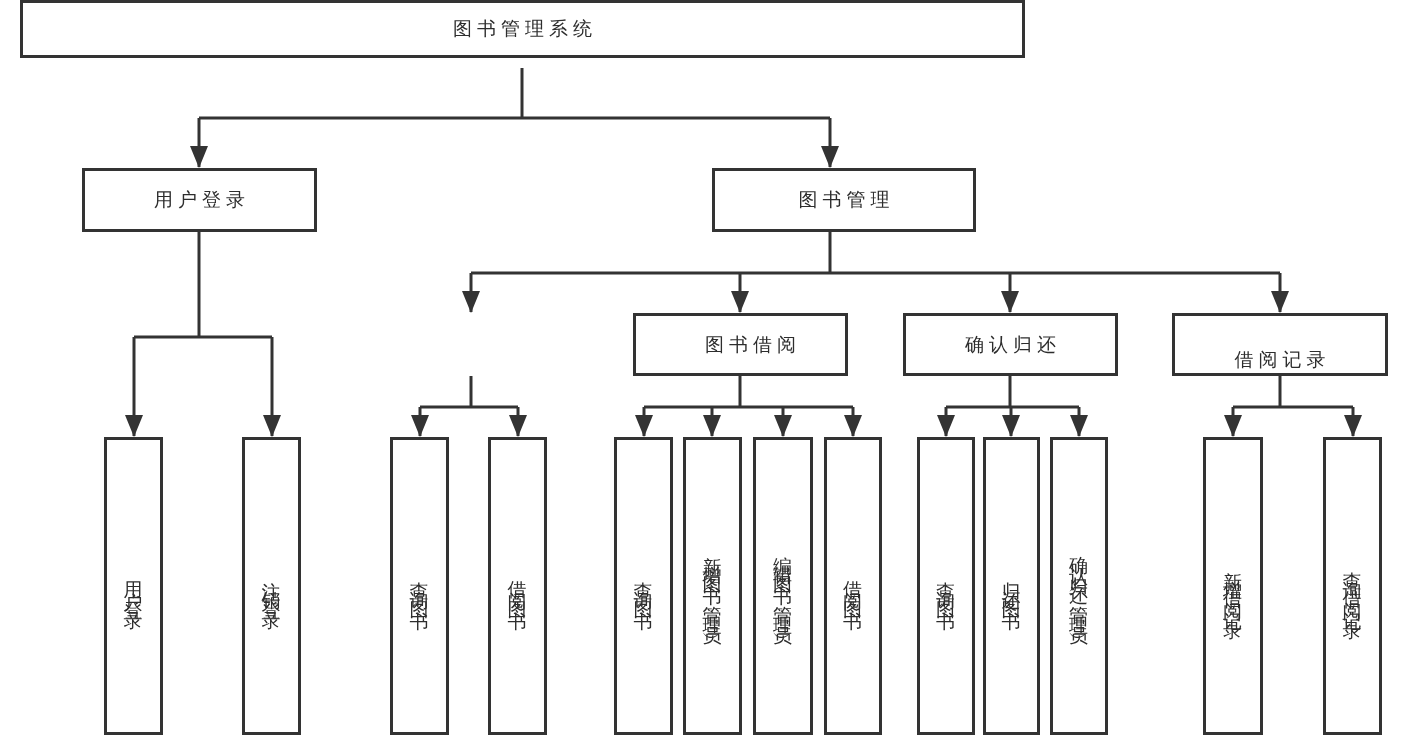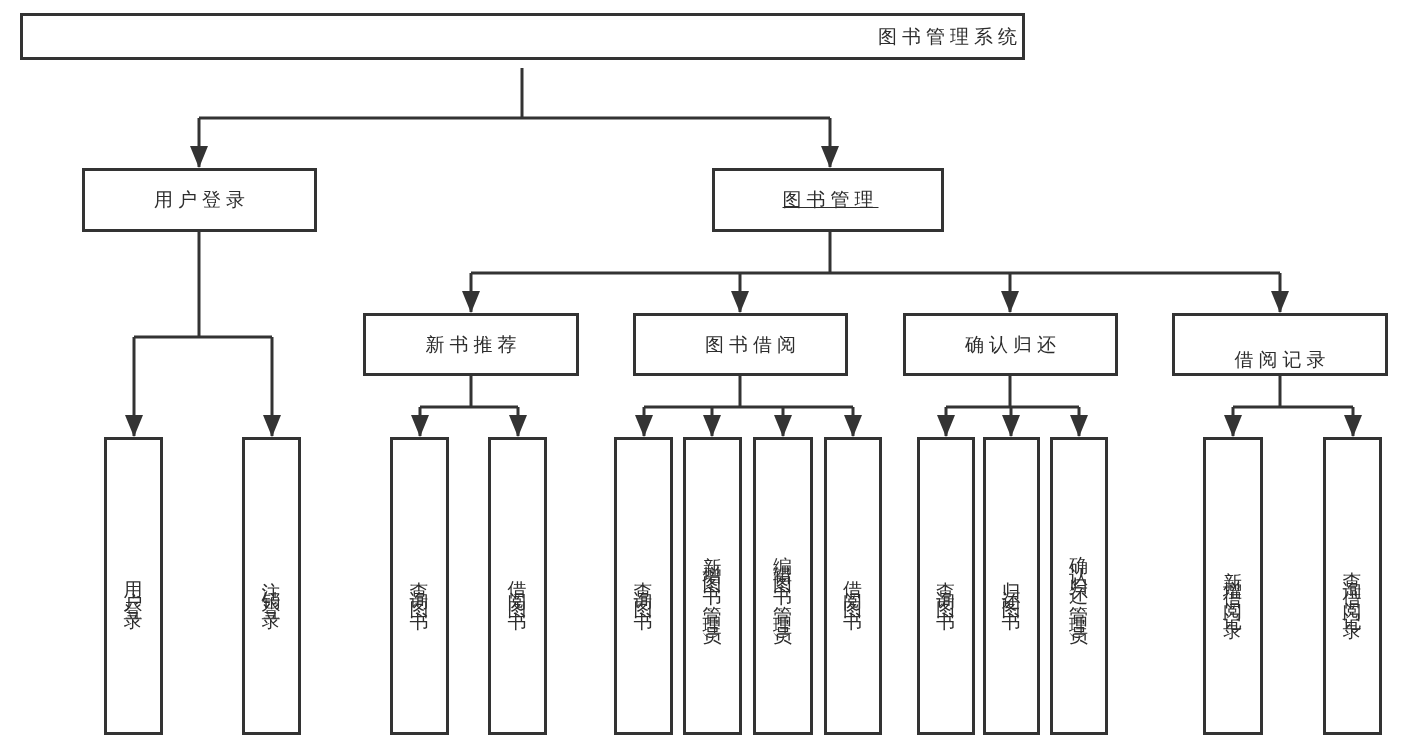--- a/index.html
+++ b/index.html
@@ -108,34 +108,31 @@
     <line x1="712" y1="407" x2="712" y2="436" marker-end="url(#arw)"></line>
     <line x1="783" y1="407" x2="783" y2="436" marker-end="url(#arw)"></line>
     <line x1="853" y1="407" x2="853" y2="436" marker-end="url(#arw)"></line>
     <line x1="946" y1="407" x2="946" y2="436" marker-end="url(#arw)"></line>
     <line x1="1011" y1="407" x2="1011" y2="436" marker-end="url(#arw)"></line>
     <line x1="1079" y1="407" x2="1079" y2="436" marker-end="url(#arw)"></line>
     <line x1="1233" y1="407" x2="1233" y2="436" marker-end="url(#arw)"></line>
     <line x1="1353" y1="407" x2="1353" y2="436" marker-end="url(#arw)"></line>
   </svg>
 
-  <div class="box" style="left:20px;top:13px;width:1005px;height:47px;justify-content:flex-end;">
+  <div class="box" style="left:20px;top:0;width:1005px;height:58px;">
     <span class="h-label">图书管理系统</span>
   </div>
 
   <div class="box" style="left:82px;top:168px;width:235px;height:64px;">
     <span class="h-label">用户登录</span>
   </div>
-  <div class="box" style="left:712px;top:168px;width:232px;height:64px;text-decoration:underline;">
+  <div class="box" style="left:712px;top:168px;width:264px;height:64px;">
     <span class="h-label">图书管理</span>
   </div>
 
-  <div class="box" style="left:363px;top:313px;width:216px;height:63px;">
-    <span class="h-label">新书推荐</span>
-  </div>
   <div class="box" style="left:633px;top:313px;width:215px;height:63px;padding-left:20px;">
     <span class="h-label">图书借阅</span>
   </div>
   <div class="box" style="left:903px;top:313px;width:215px;height:63px;">
     <span class="h-label">确认归还</span>
   </div>
   <div class="box" style="left:1172px;top:313px;width:216px;height:63px;align-items:flex-end;">
     <span class="h-label">借阅记录</span>
   </div>
 

